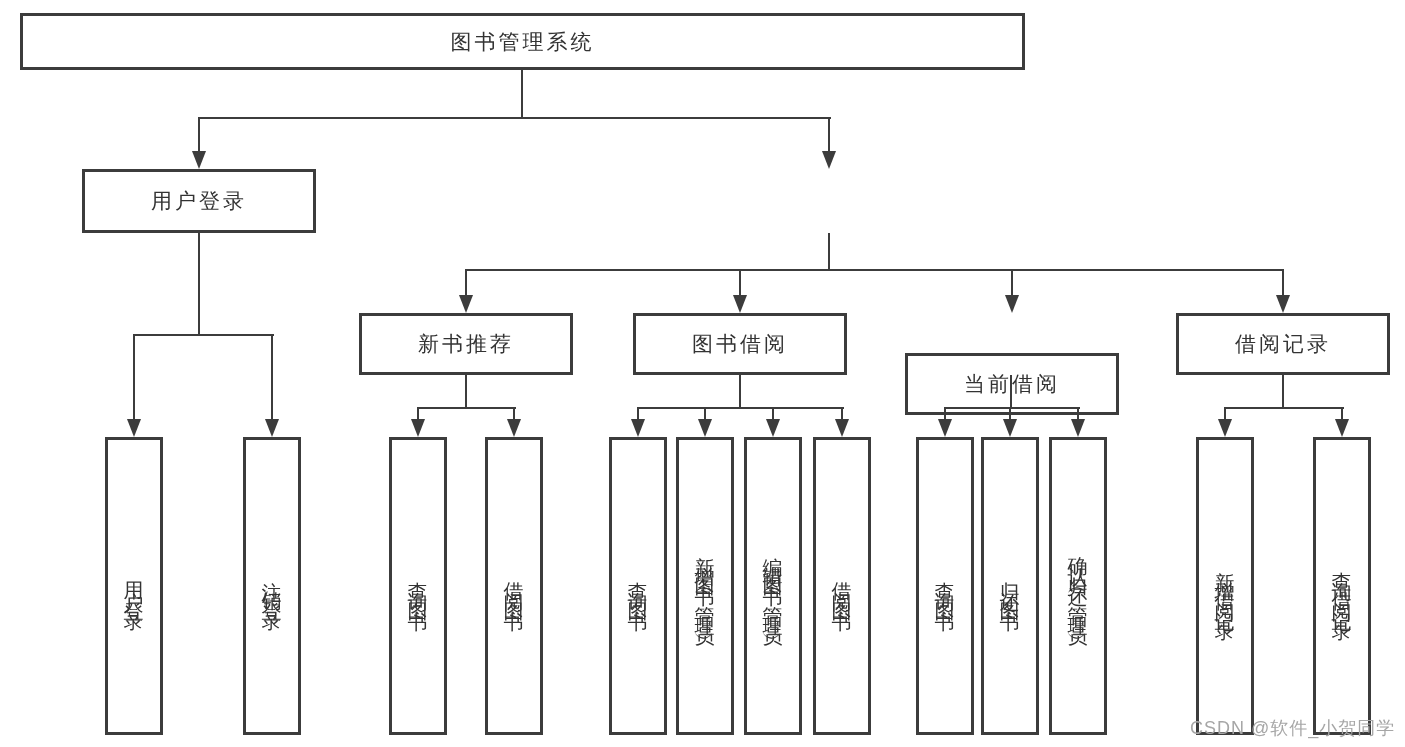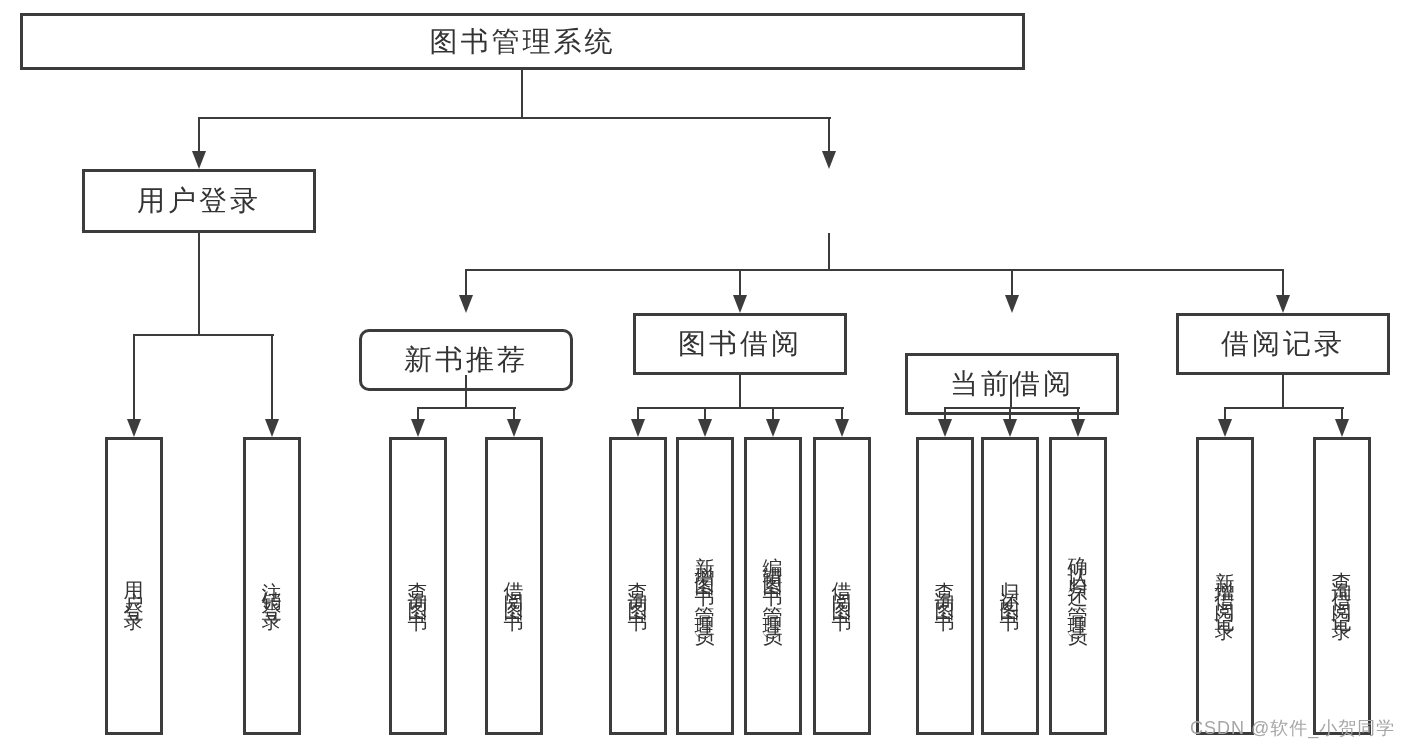--- a/index.html
+++ b/index.html
@@ -4,21 +4,21 @@
 <style>
   html, body { margin:0; padding:0; background:#ffffff; }
   .canvas {
     position:relative; width:1405px; height:747px; background:#ffffff;
     font-family:"Liberation Sans", sans-serif; overflow:hidden;
   }
   .node {
     position:absolute; box-sizing:border-box; background:#ffffff;
     border:3px solid #3c3c3c; color:#333333;
     display:flex; align-items:center; justify-content:center;
-    font-size:28px; letter-spacing:3px; white-space:nowrap;
+    font-size:21px; letter-spacing:3px; white-space:nowrap;
   }
   .vnode {
     writing-mode:vertical-rl; text-orientation:mixed;
     font-size:20px; letter-spacing:10px; white-space:normal;
     line-height:1;
   }
   .vline { position:absolute; width:2px; background:#3c3c3c; }
   .hline { position:absolute; height:2px; background:#3c3c3c; }
   .arrow {
     position:absolute; width:0; height:0;
@@ -61,21 +61,21 @@
   <div class="hline" style="left:465px; top:269px; width:819px;"></div>
   <div class="vline" style="left:465px; top:269px; height:28px;"></div>
   <div class="arrow" style="left:459px; top:295px;"></div>
   <div class="vline" style="left:739px; top:269px; height:28px;"></div>
   <div class="arrow" style="left:733px; top:295px;"></div>
   <div class="vline" style="left:1011px; top:269px; height:28px;"></div>
   <div class="arrow" style="left:1005px; top:295px;"></div>
   <div class="vline" style="left:1282px; top:269px; height:28px;"></div>
   <div class="arrow" style="left:1276px; top:295px;"></div>
 
-  <div class="node" style="left:359px; top:329px; width:214px; height:62px;border-radius:10px;">
+  <div class="node" style="left:359px; top:313px; width:214px; height:62px;">
     <span>新书推荐</span>
   </div>
   <div class="node" style="left:633px; top:313px; width:214px; height:62px;">
     <span>图书借阅</span>
   </div>
   <div class="node" style="left:905px; top:313px; width:214px; height:62px;margin-top:40px;">
     <span>当前借阅</span>
   </div>
   <div class="node" style="left:1176px; top:313px; width:214px; height:62px;">
     <span>借阅记录</span>

